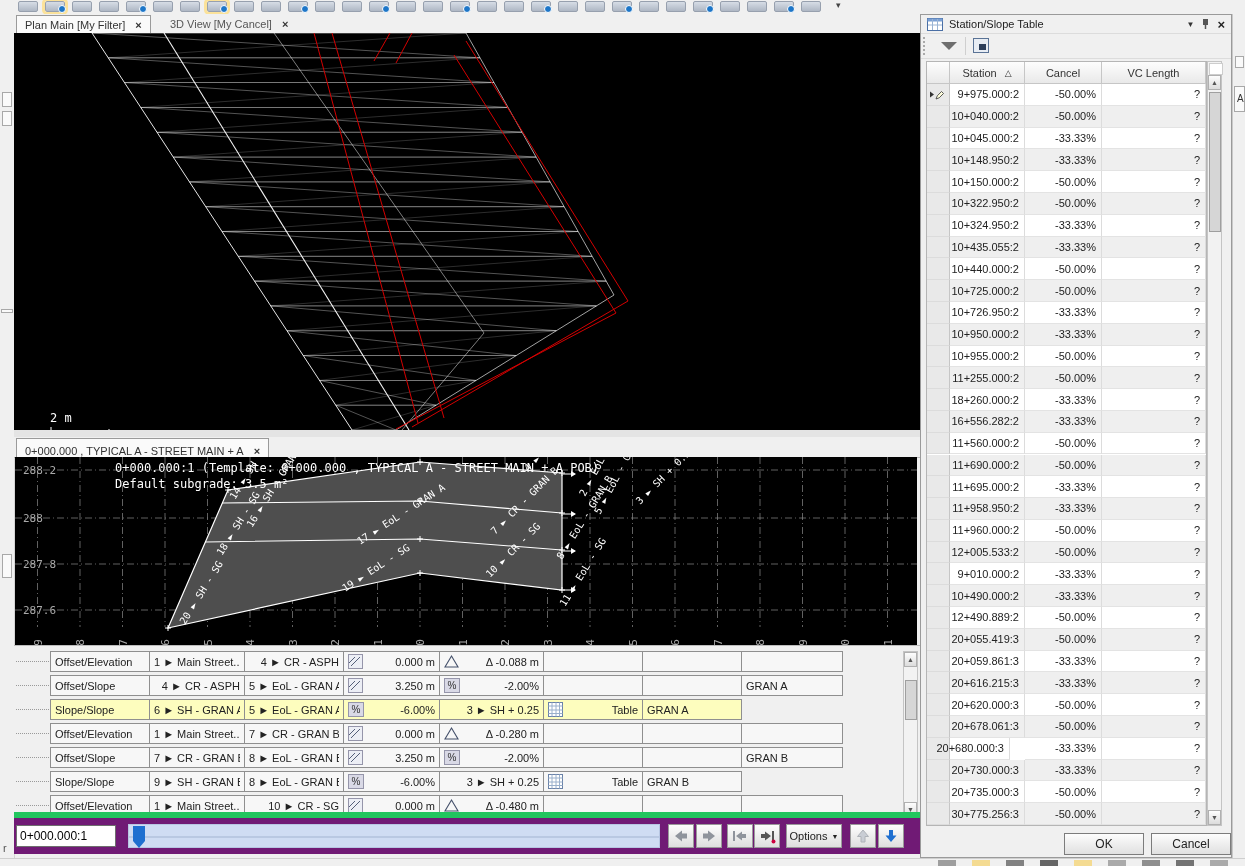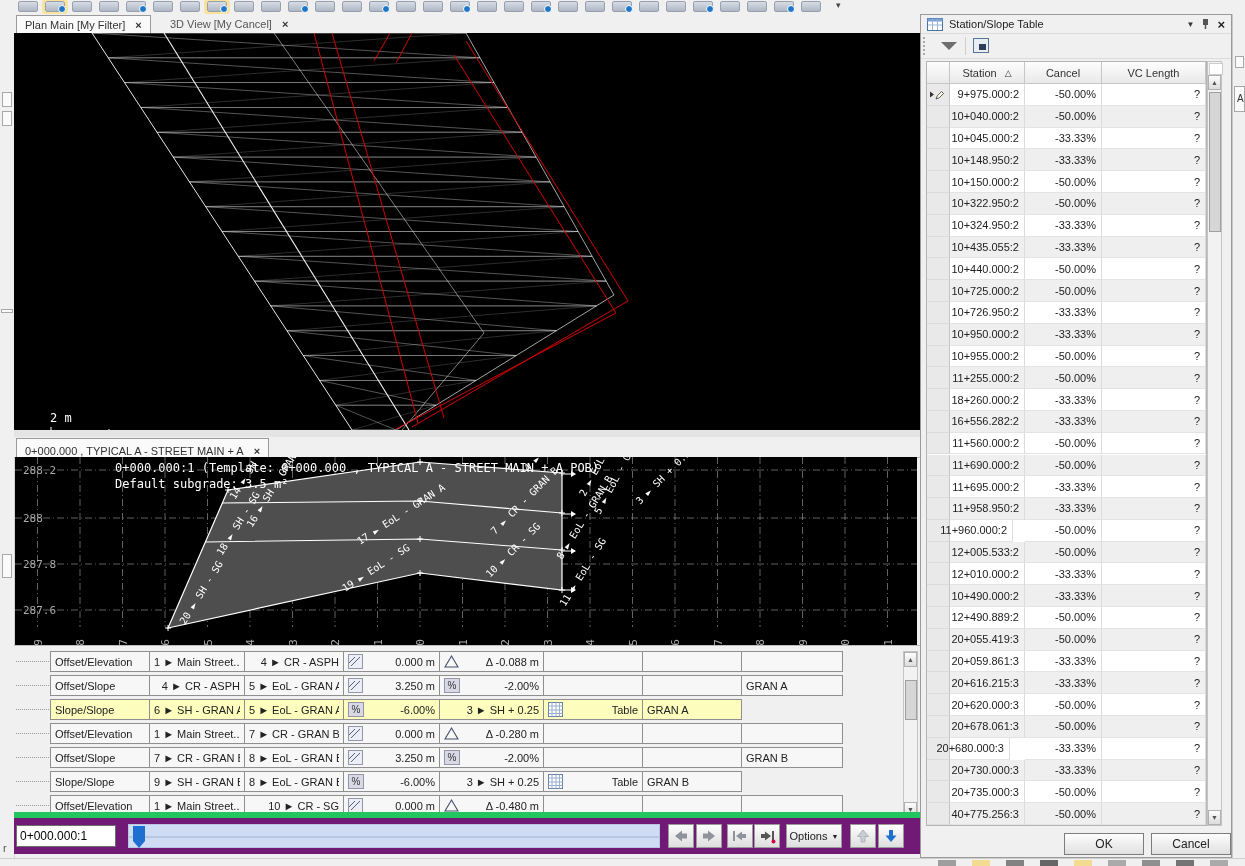--- a/index.html
+++ b/index.html
@@ -694,29 +694,29 @@
           <div class="srow-cell" style="left: 175px; top: 370.5px; width: 104px; height: 21.7941px; background: rgb(239, 239, 239); border-right: 1px solid rgb(220, 220, 220); border-bottom: 1px solid rgb(227, 227, 227); justify-content: flex-end; padding-right: 5px; box-sizing: border-box;">?</div>
           <div class="srow-cell" style="left: 0px; top: 392.294px; width: 23px; height: 21.7941px; background: rgb(233, 233, 233); border-right: 1px solid rgb(198, 198, 198); border-bottom: 1px solid rgb(220, 220, 220); justify-content: center;"></div>
           <div class="srow-cell" style="left: 23px; top: 392.294px; width: 75px; height: 21.7941px; background: rgb(255, 255, 255); border-right: 1px solid rgb(220, 220, 220); border-bottom: 1px solid rgb(227, 227, 227); justify-content: flex-end; padding-right: 5px; box-sizing: border-box;">11+695.000:2</div>
           <div class="srow-cell" style="left: 98px; top: 392.294px; width: 77px; height: 21.7941px; background: rgb(255, 255, 255); border-right: 1px solid rgb(220, 220, 220); border-bottom: 1px solid rgb(227, 227, 227); justify-content: flex-end; padding-right: 5px; box-sizing: border-box;">-33.33%</div>
           <div class="srow-cell" style="left: 175px; top: 392.294px; width: 104px; height: 21.7941px; background: rgb(255, 255, 255); border-right: 1px solid rgb(220, 220, 220); border-bottom: 1px solid rgb(227, 227, 227); justify-content: flex-end; padding-right: 5px; box-sizing: border-box;">?</div>
           <div class="srow-cell" style="left: 0px; top: 414.088px; width: 23px; height: 21.7941px; background: rgb(233, 233, 233); border-right: 1px solid rgb(198, 198, 198); border-bottom: 1px solid rgb(220, 220, 220); justify-content: center;"></div>
           <div class="srow-cell" style="left: 23px; top: 414.088px; width: 75px; height: 21.7941px; background: rgb(239, 239, 239); border-right: 1px solid rgb(220, 220, 220); border-bottom: 1px solid rgb(227, 227, 227); justify-content: flex-end; padding-right: 5px; box-sizing: border-box;">11+958.950:2</div>
           <div class="srow-cell" style="left: 98px; top: 414.088px; width: 77px; height: 21.7941px; background: rgb(239, 239, 239); border-right: 1px solid rgb(220, 220, 220); border-bottom: 1px solid rgb(227, 227, 227); justify-content: flex-end; padding-right: 5px; box-sizing: border-box;">-33.33%</div>
           <div class="srow-cell" style="left: 175px; top: 414.088px; width: 104px; height: 21.7941px; background: rgb(239, 239, 239); border-right: 1px solid rgb(220, 220, 220); border-bottom: 1px solid rgb(227, 227, 227); justify-content: flex-end; padding-right: 5px; box-sizing: border-box;">?</div>
           <div class="srow-cell" style="left: 0px; top: 435.882px; width: 23px; height: 21.7941px; background: rgb(233, 233, 233); border-right: 1px solid rgb(198, 198, 198); border-bottom: 1px solid rgb(220, 220, 220); justify-content: center;"></div>
-          <div class="srow-cell" style="left: 23px; top: 435.882px; width: 63px; height: 21.7941px; background: rgb(255, 255, 255); border-right: 1px solid rgb(220, 220, 220); border-bottom: 1px solid rgb(227, 227, 227); justify-content: flex-end; padding-right: 5px; box-sizing: border-box;">11+960.000:2</div>
+          <div class="srow-cell" style="left: 23px; top: 435.882px; width: 75px; height: 21.7941px; background: rgb(255, 255, 255); border-right: 1px solid rgb(220, 220, 220); border-bottom: 1px solid rgb(227, 227, 227); justify-content: flex-end; padding-right: 5px; box-sizing: border-box;">11+960.000:2</div>
           <div class="srow-cell" style="left: 98px; top: 435.882px; width: 77px; height: 21.7941px; background: rgb(255, 255, 255); border-right: 1px solid rgb(220, 220, 220); border-bottom: 1px solid rgb(227, 227, 227); justify-content: flex-end; padding-right: 5px; box-sizing: border-box;">-50.00%</div>
           <div class="srow-cell" style="left: 175px; top: 435.882px; width: 104px; height: 21.7941px; background: rgb(255, 255, 255); border-right: 1px solid rgb(220, 220, 220); border-bottom: 1px solid rgb(227, 227, 227); justify-content: flex-end; padding-right: 5px; box-sizing: border-box;">?</div>
           <div class="srow-cell" style="left: 0px; top: 457.676px; width: 23px; height: 21.7941px; background: rgb(233, 233, 233); border-right: 1px solid rgb(198, 198, 198); border-bottom: 1px solid rgb(220, 220, 220); justify-content: center;"></div>
           <div class="srow-cell" style="left: 23px; top: 457.676px; width: 75px; height: 21.7941px; background: rgb(239, 239, 239); border-right: 1px solid rgb(220, 220, 220); border-bottom: 1px solid rgb(227, 227, 227); justify-content: flex-end; padding-right: 5px; box-sizing: border-box;">12+005.533:2</div>
           <div class="srow-cell" style="left: 98px; top: 457.676px; width: 77px; height: 21.7941px; background: rgb(239, 239, 239); border-right: 1px solid rgb(220, 220, 220); border-bottom: 1px solid rgb(227, 227, 227); justify-content: flex-end; padding-right: 5px; box-sizing: border-box;">-50.00%</div>
           <div class="srow-cell" style="left: 175px; top: 457.676px; width: 104px; height: 21.7941px; background: rgb(239, 239, 239); border-right: 1px solid rgb(220, 220, 220); border-bottom: 1px solid rgb(227, 227, 227); justify-content: flex-end; padding-right: 5px; box-sizing: border-box;">?</div>
           <div class="srow-cell" style="left: 0px; top: 479.471px; width: 23px; height: 21.7941px; background: rgb(233, 233, 233); border-right: 1px solid rgb(198, 198, 198); border-bottom: 1px solid rgb(220, 220, 220); justify-content: center;"></div>
-          <div class="srow-cell" style="left: 23px; top: 479.471px; width: 75px; height: 21.7941px; background: rgb(255, 255, 255); border-right: 1px solid rgb(220, 220, 220); border-bottom: 1px solid rgb(227, 227, 227); justify-content: flex-end; padding-right: 5px; box-sizing: border-box;">12+010.000:2</div>
+          <div class="srow-cell" style="left: 23px; top: 479.471px; width: 75px; height: 21.7941px; background: rgb(255, 255, 255); border-right: 1px solid rgb(220, 220, 220); border-bottom: 1px solid rgb(227, 227, 227); justify-content: flex-end; padding-right: 5px; box-sizing: border-box;">9+010.000:2</div>
           <div class="srow-cell" style="left: 98px; top: 479.471px; width: 77px; height: 21.7941px; background: rgb(255, 255, 255); border-right: 1px solid rgb(220, 220, 220); border-bottom: 1px solid rgb(227, 227, 227); justify-content: flex-end; padding-right: 5px; box-sizing: border-box;">-33.33%</div>
           <div class="srow-cell" style="left: 175px; top: 479.471px; width: 104px; height: 21.7941px; background: rgb(255, 255, 255); border-right: 1px solid rgb(220, 220, 220); border-bottom: 1px solid rgb(227, 227, 227); justify-content: flex-end; padding-right: 5px; box-sizing: border-box;">?</div>
           <div class="srow-cell" style="left: 0px; top: 501.265px; width: 23px; height: 21.7941px; background: rgb(233, 233, 233); border-right: 1px solid rgb(198, 198, 198); border-bottom: 1px solid rgb(220, 220, 220); justify-content: center;"></div>
           <div class="srow-cell" style="left: 23px; top: 501.265px; width: 75px; height: 21.7941px; background: rgb(239, 239, 239); border-right: 1px solid rgb(220, 220, 220); border-bottom: 1px solid rgb(227, 227, 227); justify-content: flex-end; padding-right: 5px; box-sizing: border-box;">10+490.000:2</div>
           <div class="srow-cell" style="left: 98px; top: 501.265px; width: 77px; height: 21.7941px; background: rgb(239, 239, 239); border-right: 1px solid rgb(220, 220, 220); border-bottom: 1px solid rgb(227, 227, 227); justify-content: flex-end; padding-right: 5px; box-sizing: border-box;">-33.33%</div>
           <div class="srow-cell" style="left: 175px; top: 501.265px; width: 104px; height: 21.7941px; background: rgb(239, 239, 239); border-right: 1px solid rgb(220, 220, 220); border-bottom: 1px solid rgb(227, 227, 227); justify-content: flex-end; padding-right: 5px; box-sizing: border-box;">?</div>
           <div class="srow-cell" style="left: 0px; top: 523.059px; width: 23px; height: 21.7941px; background: rgb(233, 233, 233); border-right: 1px solid rgb(198, 198, 198); border-bottom: 1px solid rgb(220, 220, 220); justify-content: center;"></div>
           <div class="srow-cell" style="left: 23px; top: 523.059px; width: 75px; height: 21.7941px; background: rgb(255, 255, 255); border-right: 1px solid rgb(220, 220, 220); border-bottom: 1px solid rgb(227, 227, 227); justify-content: flex-end; padding-right: 5px; box-sizing: border-box;">12+490.889:2</div>
           <div class="srow-cell" style="left: 98px; top: 523.059px; width: 77px; height: 21.7941px; background: rgb(255, 255, 255); border-right: 1px solid rgb(220, 220, 220); border-bottom: 1px solid rgb(227, 227, 227); justify-content: flex-end; padding-right: 5px; box-sizing: border-box;">-50.00%</div>
           <div class="srow-cell" style="left: 175px; top: 523.059px; width: 104px; height: 21.7941px; background: rgb(255, 255, 255); border-right: 1px solid rgb(220, 220, 220); border-bottom: 1px solid rgb(227, 227, 227); justify-content: flex-end; padding-right: 5px; box-sizing: border-box;">?</div>
@@ -746,21 +746,21 @@
           <div class="srow-cell" style="left: 175px; top: 653.824px; width: 104px; height: 21.7941px; background: rgb(255, 255, 255); border-right: 1px solid rgb(220, 220, 220); border-bottom: 1px solid rgb(227, 227, 227); justify-content: flex-end; padding-right: 5px; box-sizing: border-box;">?</div>
           <div class="srow-cell" style="left: 0px; top: 675.618px; width: 23px; height: 21.7941px; background: rgb(233, 233, 233); border-right: 1px solid rgb(198, 198, 198); border-bottom: 1px solid rgb(220, 220, 220); justify-content: center;"></div>
           <div class="srow-cell" style="left: 23px; top: 675.618px; width: 75px; height: 21.7941px; background: rgb(239, 239, 239); border-right: 1px solid rgb(220, 220, 220); border-bottom: 1px solid rgb(227, 227, 227); justify-content: flex-end; padding-right: 5px; box-sizing: border-box;">20+730.000:3</div>
           <div class="srow-cell" style="left: 98px; top: 675.618px; width: 77px; height: 21.7941px; background: rgb(239, 239, 239); border-right: 1px solid rgb(220, 220, 220); border-bottom: 1px solid rgb(227, 227, 227); justify-content: flex-end; padding-right: 5px; box-sizing: border-box;">-33.33%</div>
           <div class="srow-cell" style="left: 175px; top: 675.618px; width: 104px; height: 21.7941px; background: rgb(239, 239, 239); border-right: 1px solid rgb(220, 220, 220); border-bottom: 1px solid rgb(227, 227, 227); justify-content: flex-end; padding-right: 5px; box-sizing: border-box;">?</div>
           <div class="srow-cell" style="left: 0px; top: 697.412px; width: 23px; height: 21.7941px; background: rgb(233, 233, 233); border-right: 1px solid rgb(198, 198, 198); border-bottom: 1px solid rgb(220, 220, 220); justify-content: center;"></div>
           <div class="srow-cell" style="left: 23px; top: 697.412px; width: 75px; height: 21.7941px; background: rgb(255, 255, 255); border-right: 1px solid rgb(220, 220, 220); border-bottom: 1px solid rgb(227, 227, 227); justify-content: flex-end; padding-right: 5px; box-sizing: border-box;">20+735.000:3</div>
           <div class="srow-cell" style="left: 98px; top: 697.412px; width: 77px; height: 21.7941px; background: rgb(255, 255, 255); border-right: 1px solid rgb(220, 220, 220); border-bottom: 1px solid rgb(227, 227, 227); justify-content: flex-end; padding-right: 5px; box-sizing: border-box;">-50.00%</div>
           <div class="srow-cell" style="left: 175px; top: 697.412px; width: 104px; height: 21.7941px; background: rgb(255, 255, 255); border-right: 1px solid rgb(220, 220, 220); border-bottom: 1px solid rgb(227, 227, 227); justify-content: flex-end; padding-right: 5px; box-sizing: border-box;">?</div>
           <div class="srow-cell" style="left: 0px; top: 719.206px; width: 23px; height: 21.7941px; background: rgb(233, 233, 233); border-right: 1px solid rgb(198, 198, 198); border-bottom: 1px solid rgb(220, 220, 220); justify-content: center;"></div>
-          <div class="srow-cell" style="left: 23px; top: 719.206px; width: 75px; height: 21.7941px; background: rgb(239, 239, 239); border-right: 1px solid rgb(220, 220, 220); border-bottom: 1px solid rgb(227, 227, 227); justify-content: flex-end; padding-right: 5px; box-sizing: border-box;">40+775.256:3</div>
+          <div class="srow-cell" style="left: 23px; top: 719.206px; width: 75px; height: 21.7941px; background: rgb(239, 239, 239); border-right: 1px solid rgb(220, 220, 220); border-bottom: 1px solid rgb(227, 227, 227); justify-content: flex-end; padding-right: 5px; box-sizing: border-box;">30+775.256:3</div>
           <div class="srow-cell" style="left: 98px; top: 719.206px; width: 77px; height: 21.7941px; background: rgb(239, 239, 239); border-right: 1px solid rgb(220, 220, 220); border-bottom: 1px solid rgb(227, 227, 227); justify-content: flex-end; padding-right: 5px; box-sizing: border-box;">-50.00%</div>
           <div class="srow-cell" style="left: 175px; top: 719.206px; width: 104px; height: 21.7941px; background: rgb(239, 239, 239); border-right: 1px solid rgb(220, 220, 220); border-bottom: 1px solid rgb(227, 227, 227); justify-content: flex-end; padding-right: 5px; box-sizing: border-box;">?</div>
         </div>
     </div>
     <div class="sb" style="left:286px;top:46px;width:15px;height:765px">
       <div class="abs" style="left:1px;top:1px;width:12px;height:10px;background:#fff;border:1px solid #cdcdcd"></div>
       <div class="sbarrow" style="top:13px">▲</div>
       <div class="sbthumb" style="top:30px;width:12px;height:140px"></div>
       <div class="sbarrow" style="bottom:0">▼</div>
     </div>

